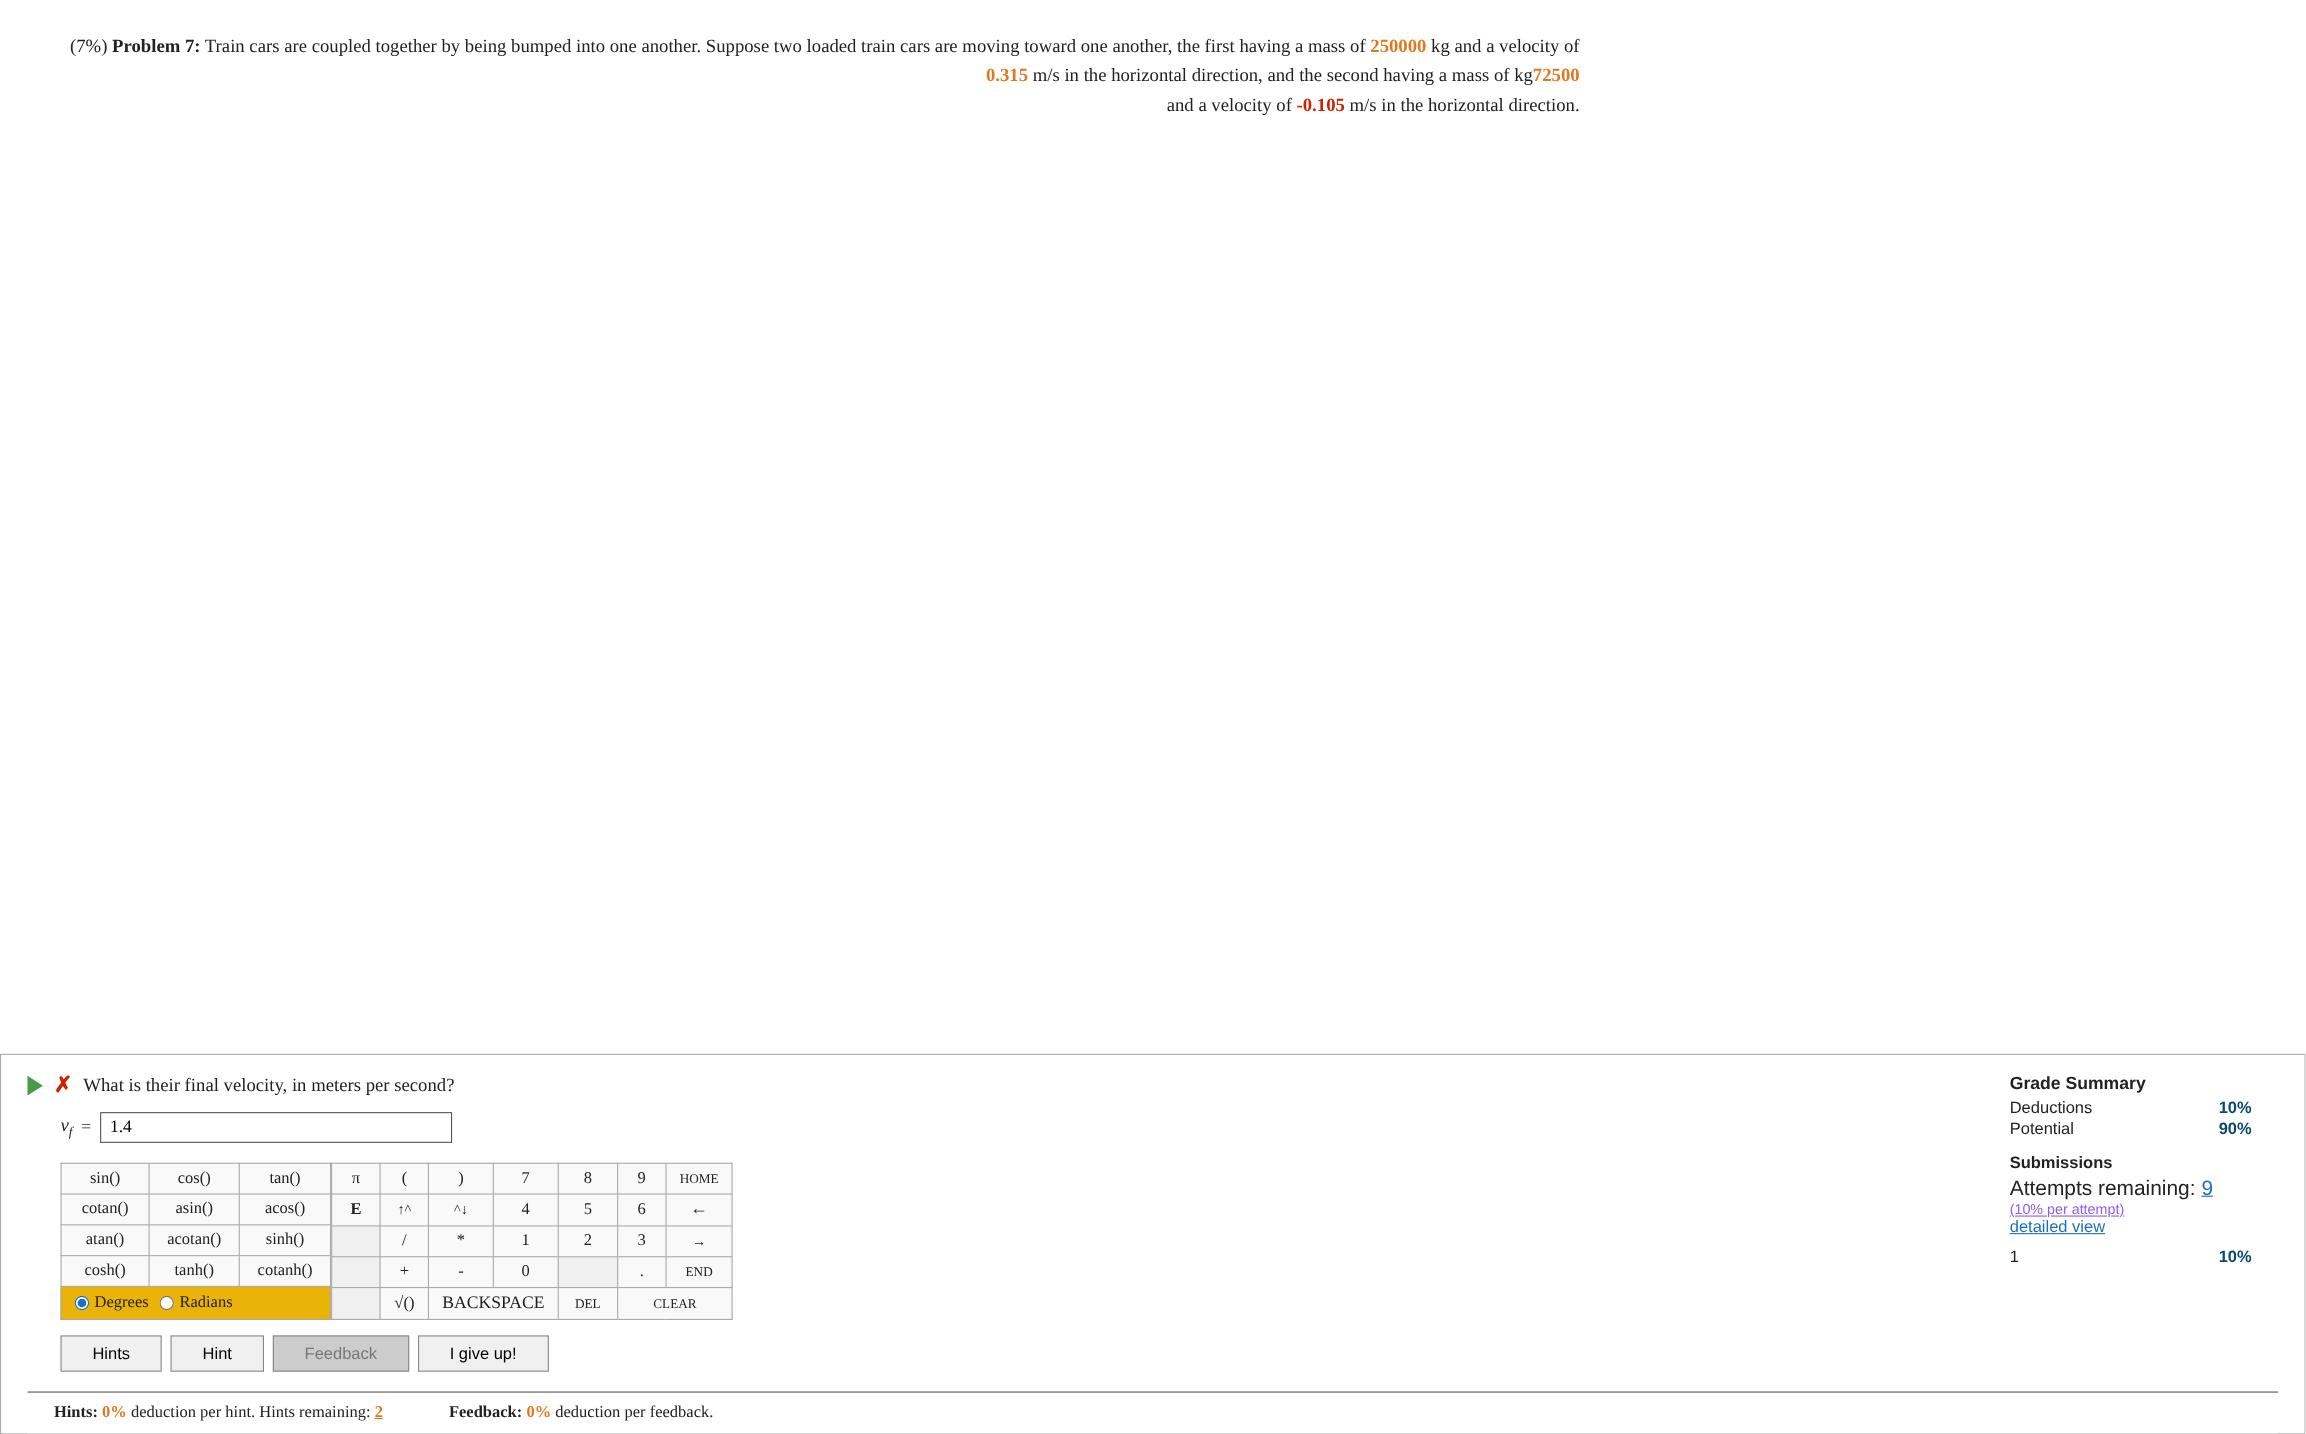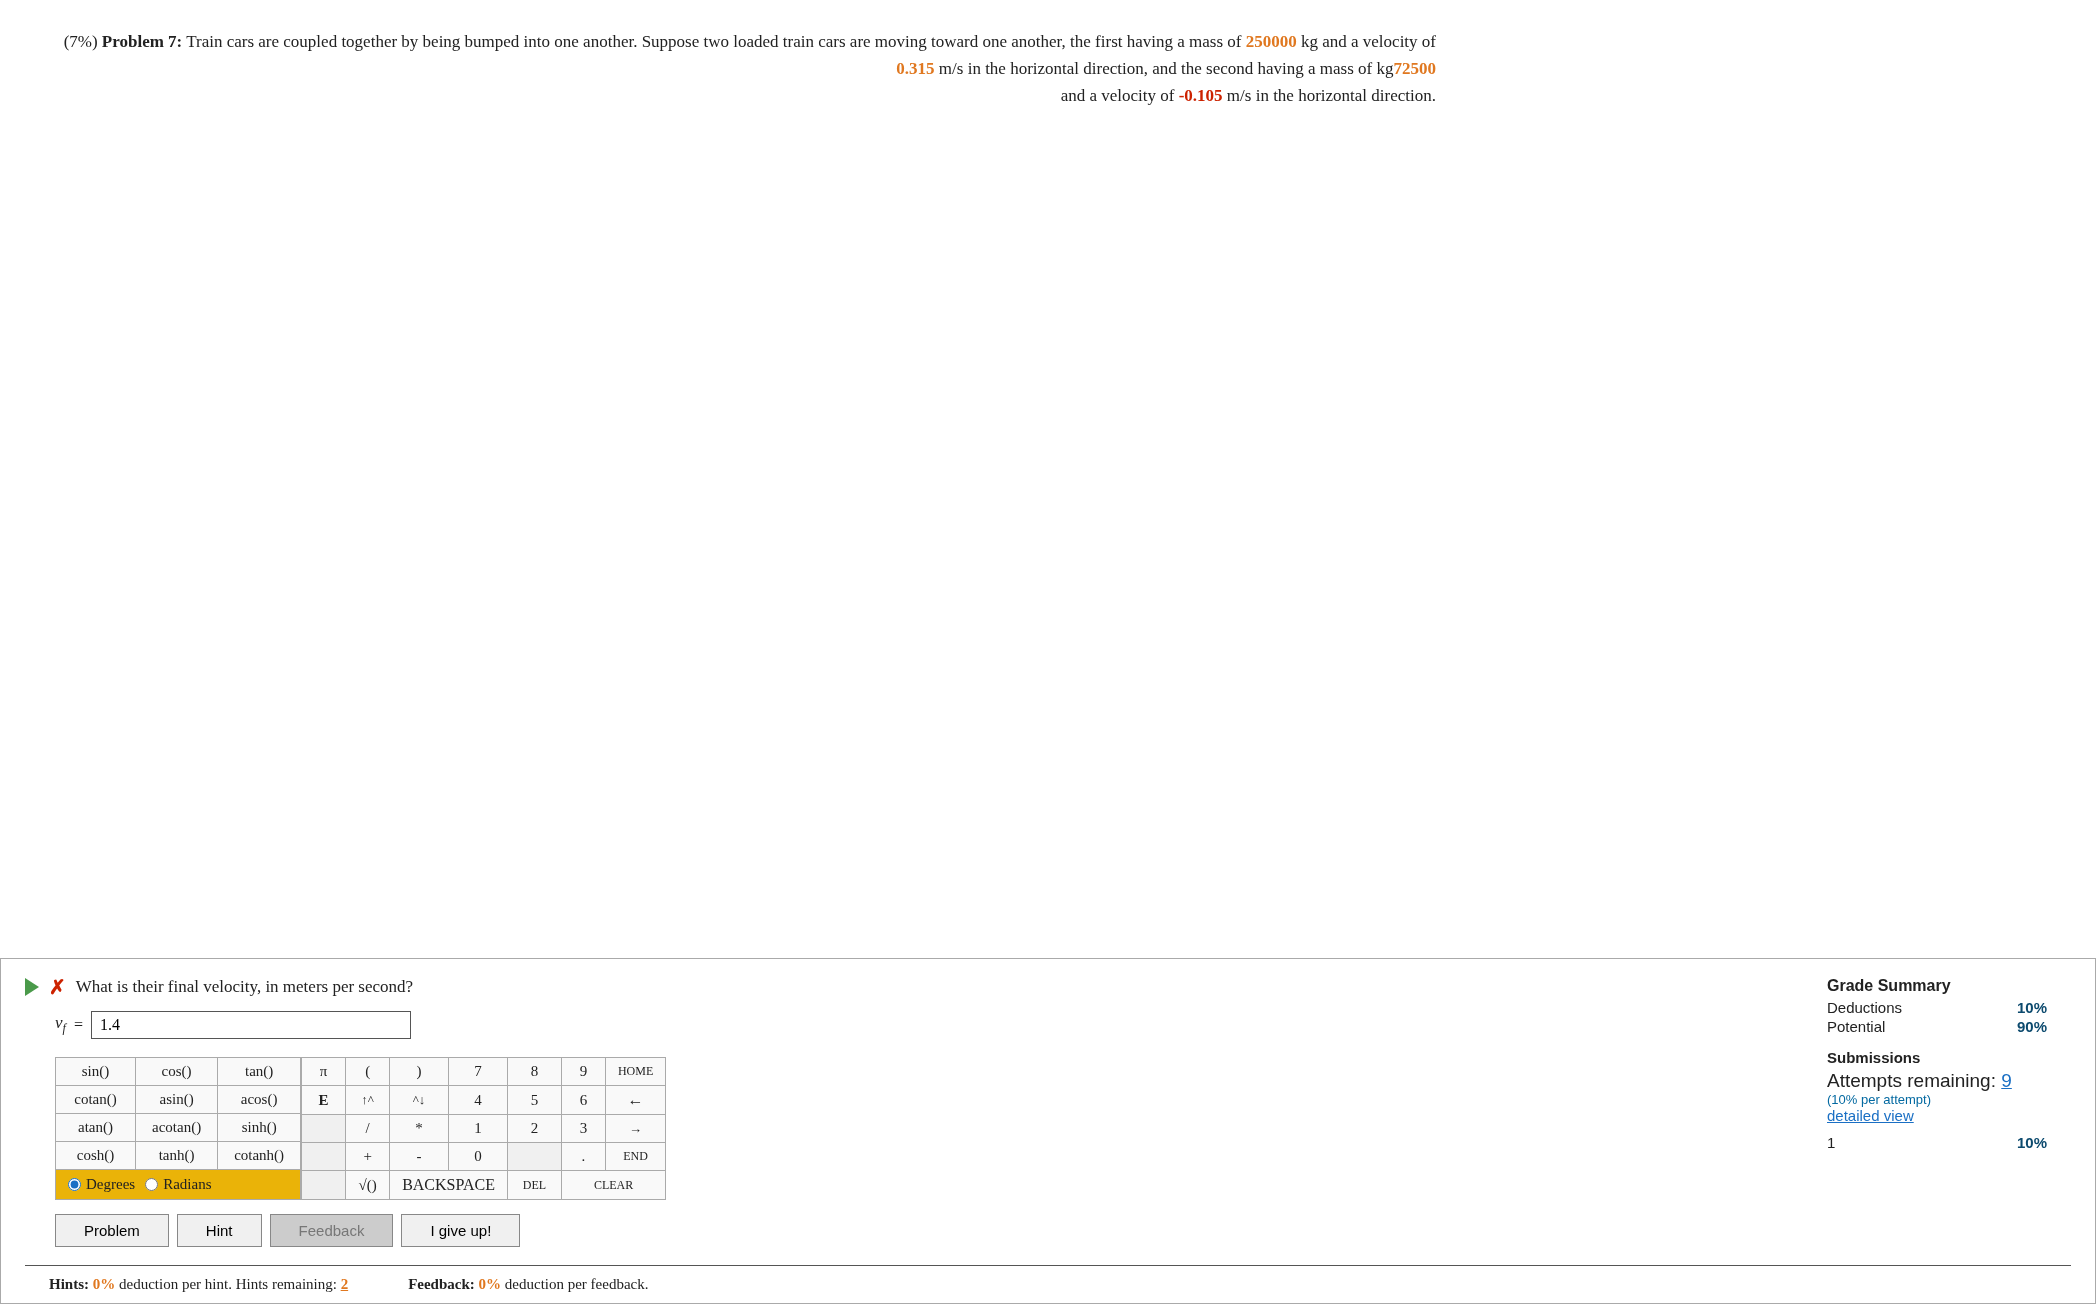--- a/index.html
+++ b/index.html
@@ -214,21 +214,22 @@
       margin-top: 14px;
       margin-bottom: 4px;
     }
     .grade-link {
       color: #1a6fc4;
       text-decoration: underline;
       cursor: pointer;
     }
     .grade-attempts-note {
       font-size: 13px;
-      color: #0369a1;
+      color: #8b5cf6;
+      text-decoration: underline;
     }
     .grade-sub-row {
       display: flex;
       justify-content: space-between;
       margin-top: 10px;
     }
   </style>
 </head>
 <body>
 
@@ -370,21 +371,21 @@
               <td class="key-backspace" colspan="2">BACKSPACE</td>
               <td class="key-del">DEL</td>
               <td class="key-clear" colspan="2">CLEAR</td>
             </tr>
           </tbody>
             </table>
         </div>
       </div>
 
       <div class="button-row">
-        <button class="btn">Problem</button>
+        <button class="btn">Hints</button>
         <button class="btn">Hint</button>
         <button class="btn btn-feedback">Feedback</button>
         <button class="btn">I give up!</button>
       </div>
     </div>
 
     <div class="hints-bar">
       <div>
         <span class="label-bold">Hints:</span>
         <span style="color:#e07820; font-weight:bold;">0%</span>

